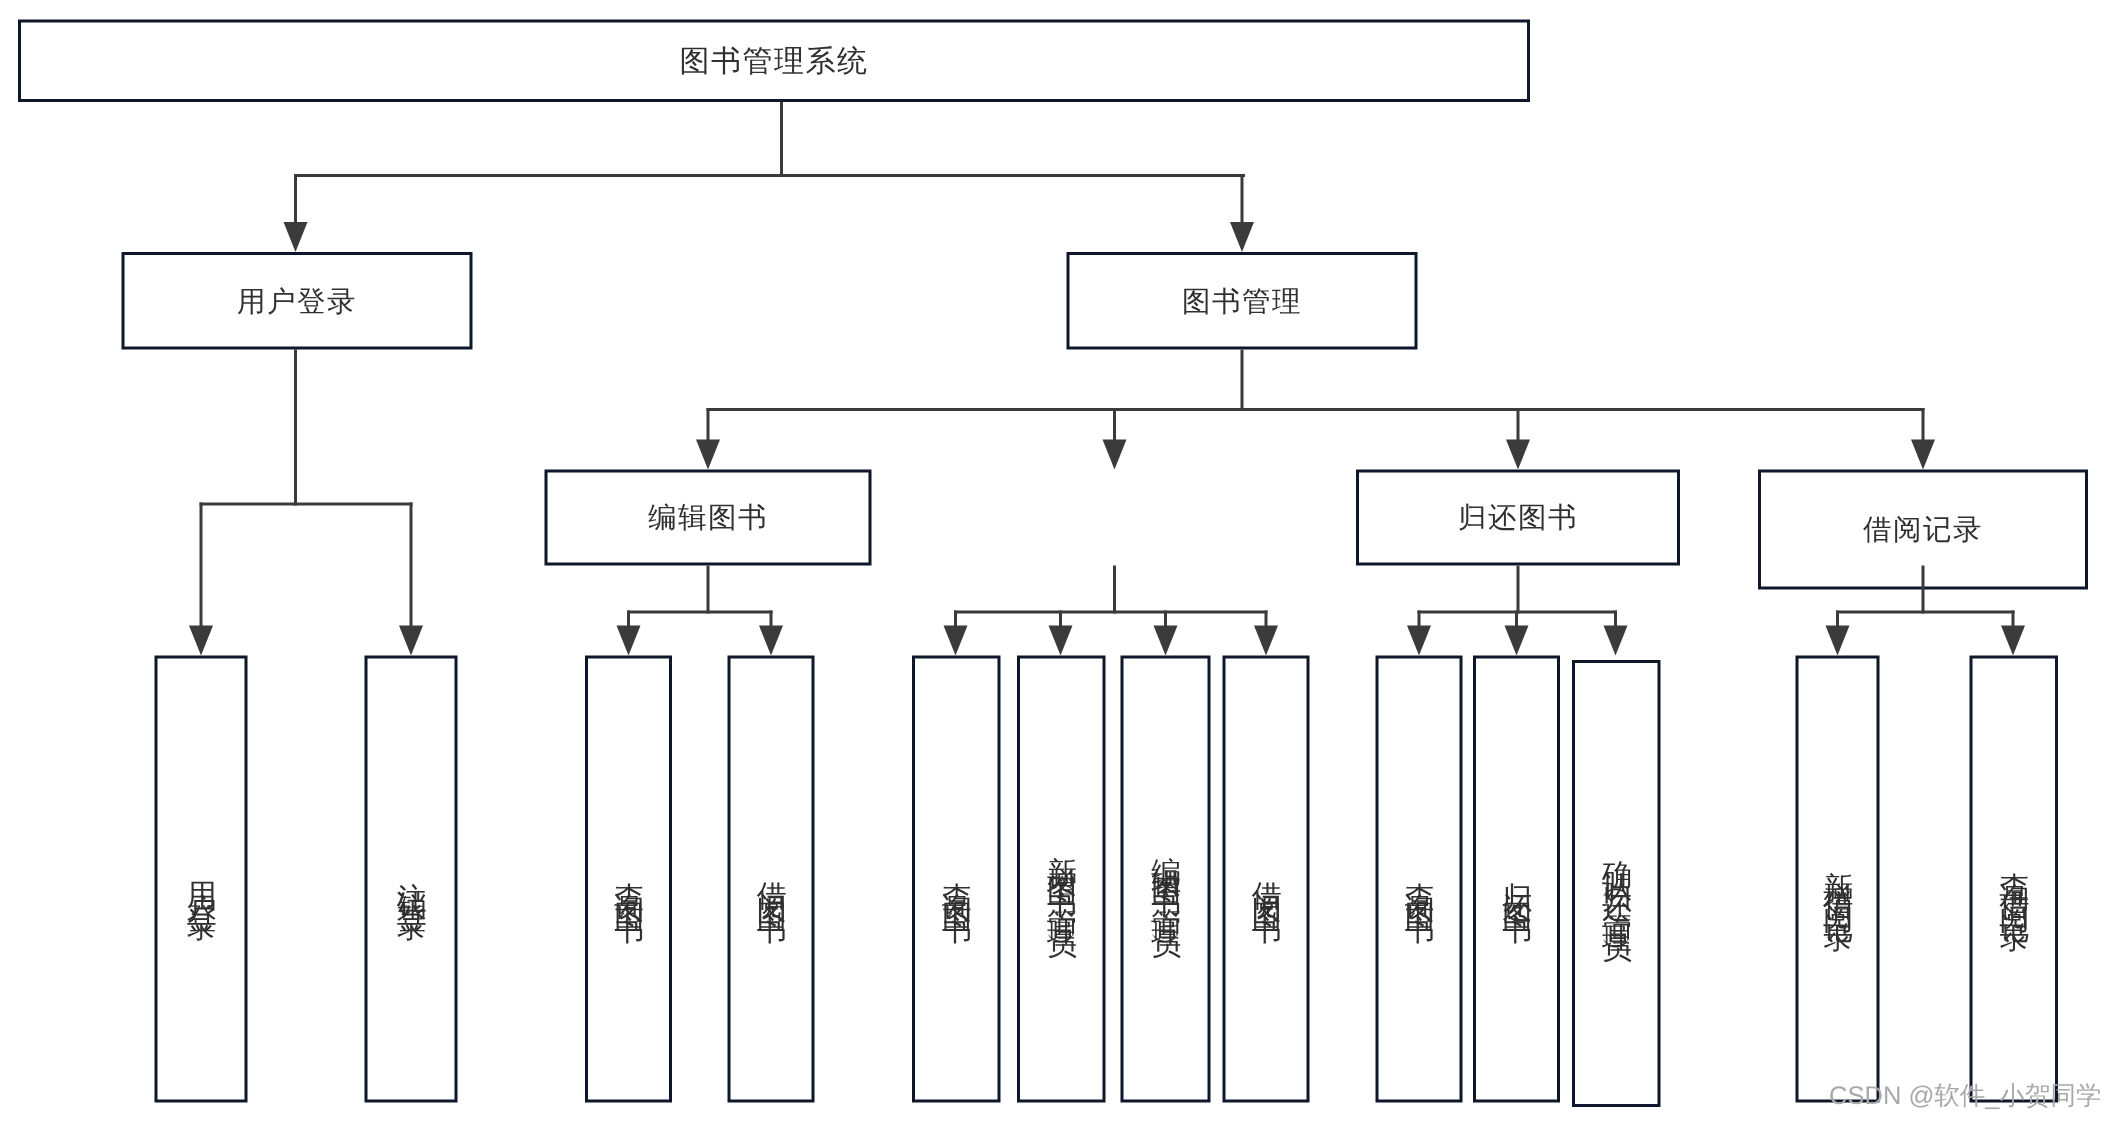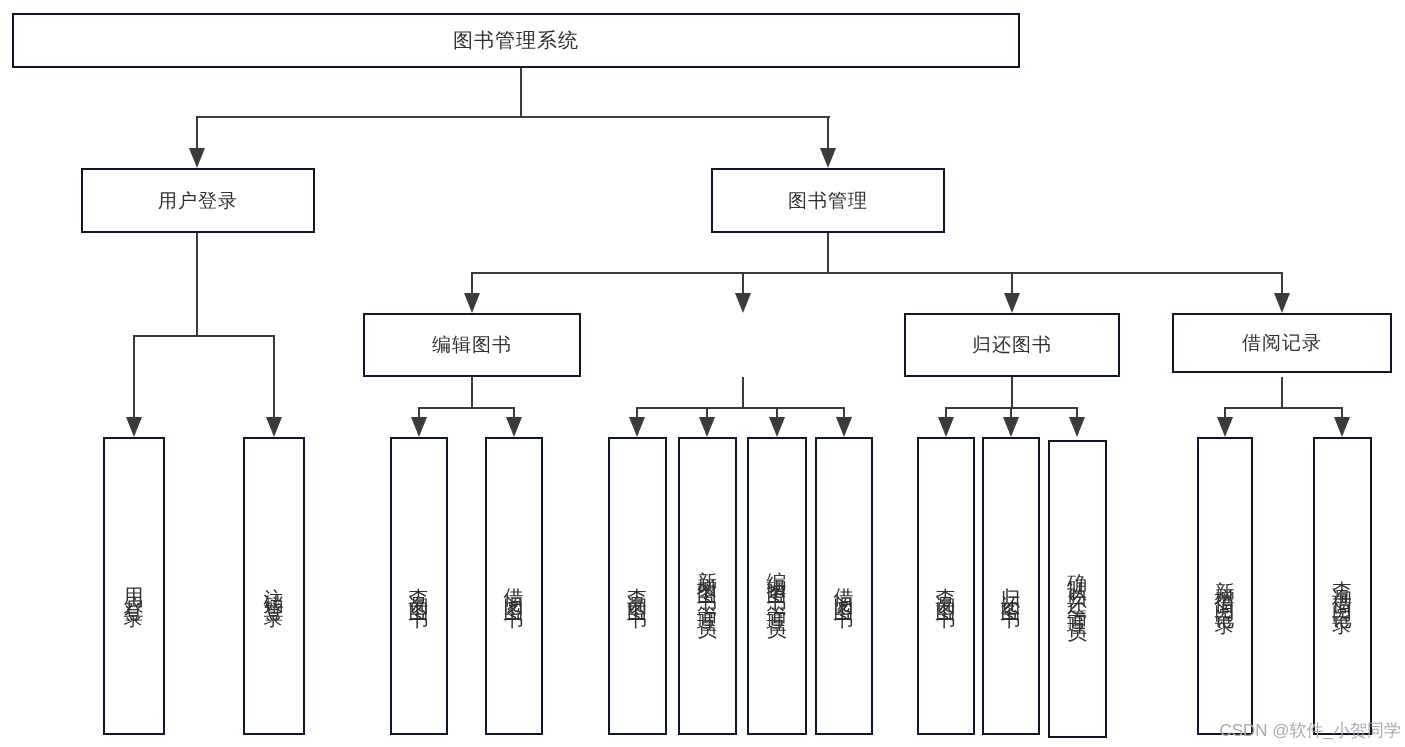--- a/index.html
+++ b/index.html
@@ -69,21 +69,21 @@
   <div class="arrow" style="left:1004px;top:293px"></div>
   <div class="lv" style="left:1281px;top:272px;height:22px"></div>
   <div class="arrow" style="left:1274px;top:293px"></div>
 
   <div class="node h" style="left:363px;top:313px;width:218px;height:64px">
     <span>编辑图书</span>
   </div>
   <div class="node h" style="left:904px;top:313px;width:216px;height:64px">
     <span>归还图书</span>
   </div>
-  <div class="node h" style="left:1172px;top:313px;width:220px;height:60px">
+  <div class="node h" style="left:1172px;top:313px;width:220px;height:80px">
     <span>借阅记录</span>
   </div>
 
   <div class="lv" style="left:471px;top:377px;height:32px"></div>
   <div class="lh" style="left:418px;top:407px;width:97px"></div>
   <div class="lv" style="left:418px;top:407px;height:12px"></div>
   <div class="arrow" style="left:411px;top:417px"></div>
   <div class="lv" style="left:513px;top:407px;height:12px"></div>
   <div class="arrow" style="left:506px;top:417px"></div>
 

